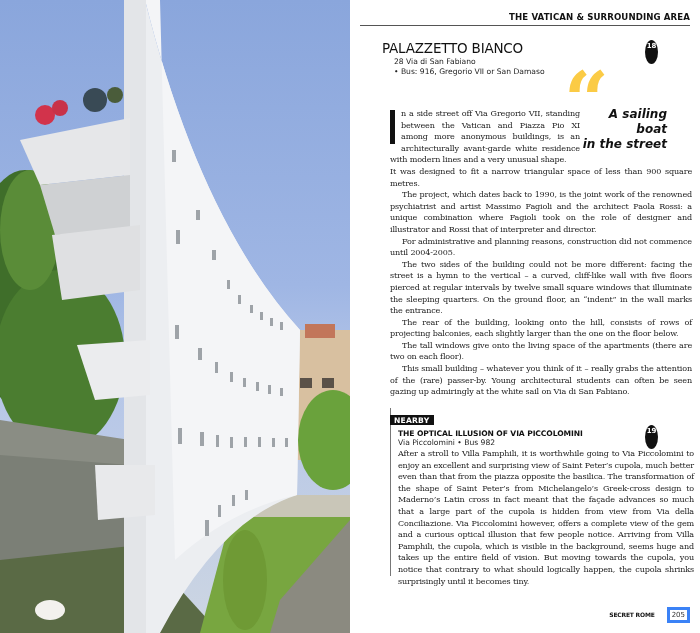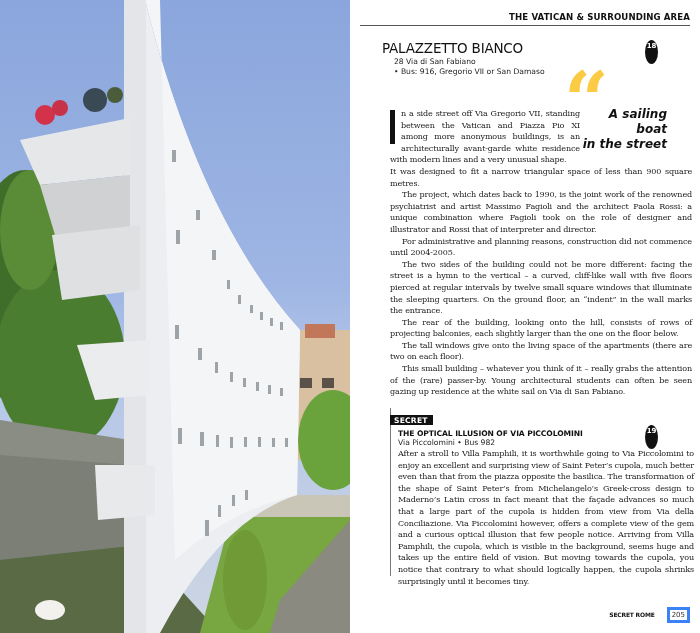--- a/index.html
+++ b/index.html
@@ -150,25 +150,25 @@
   </div>
 
   <div class="body-text">
     <p class="first intro"><span class="dropcap"></span><span>n a side street off Via Gregorio VII, standing between the Vatican and Piazza Pio XI among more anonymous buildings, is an architecturally avant-garde white residence with modern lines and a very unusual shape.</span></p>
     <p class="first">It was designed to fit a narrow triangular space of less than 900 square metres.</p>
     <p>The project, which dates back to 1990, is the joint work of the renowned psychiatrist and artist Massimo Fagioli and the architect Paola Rossi: a unique combination where Fagioli took on the role of designer and illustrator and Rossi that of interpreter and director.</p>
     <p>For administrative and planning reasons, construction did not commence until 2004-2005.</p>
     <p>The two sides of the building could not be more different: facing the street is a hymn to the vertical – a curved, cliff-like wall with five floors pierced at regular intervals by twelve small square windows that illuminate the sleeping quarters. On the ground floor, an “indent” in the wall marks the entrance.</p>
     <p>The rear of the building, looking onto the hill, consists of rows of projecting balconies, each slightly larger than the one on the floor below.</p>
     <p>The tall windows give onto the living space of the apartments (there are two on each floor).</p>
-    <p>This small building – whatever you think of it – really grabs the attention of the (rare) passer-by. Young architectural students can often be seen gazing up residence at the white sail on Via di San Fabiano.</p>
+    <p>This small building – whatever you think of it – really grabs the attention of the (rare) passer-by. Young architectural students can often be seen gazing up admiringly at the white sail on Via di San Fabiano.</p>
   </div>
 
   <div class="nearby">
-    <div class="nearby-tag">SECRET</div>
+    <div class="nearby-tag">NEARBY</div>
     <div class="nearby-title">THE OPTICAL ILLUSION OF VIA PICCOLOMINI</div>
     <div class="nearby-sub">Via Piccolomini • Bus 982</div>
     <p class="nearby-body">After a stroll to Villa Pamphili, it is worthwhile going to Via Piccolomini to enjoy an excellent and surprising view of Saint Peter’s cupola, much better even than that from the piazza opposite the basilica. The transformation of the shape of Saint Peter’s from Michelangelo’s Greek-cross design to Maderno’s Latin cross in fact meant that the façade advances so much that a large part of the cupola is hidden from view from Via della Conciliazione. Via Piccolomini however, offers a complete view of the gem and a curious optical illusion that few people notice. Arriving from Villa Pamphili, the cupola, which is visible in the background, seems huge and takes up the entire field of vision. But moving towards the cupola, you notice that contrary to what should logically happen, the cupola shrinks surprisingly until it becomes tiny.</p>
   </div>
   <div class="num-badge" style="left:295px; top:425px;">19</div>
 
   <div class="footer">
     <span class="footer-label">SECRET ROME</span>
     <span class="page-number">205</span>
   </div>

